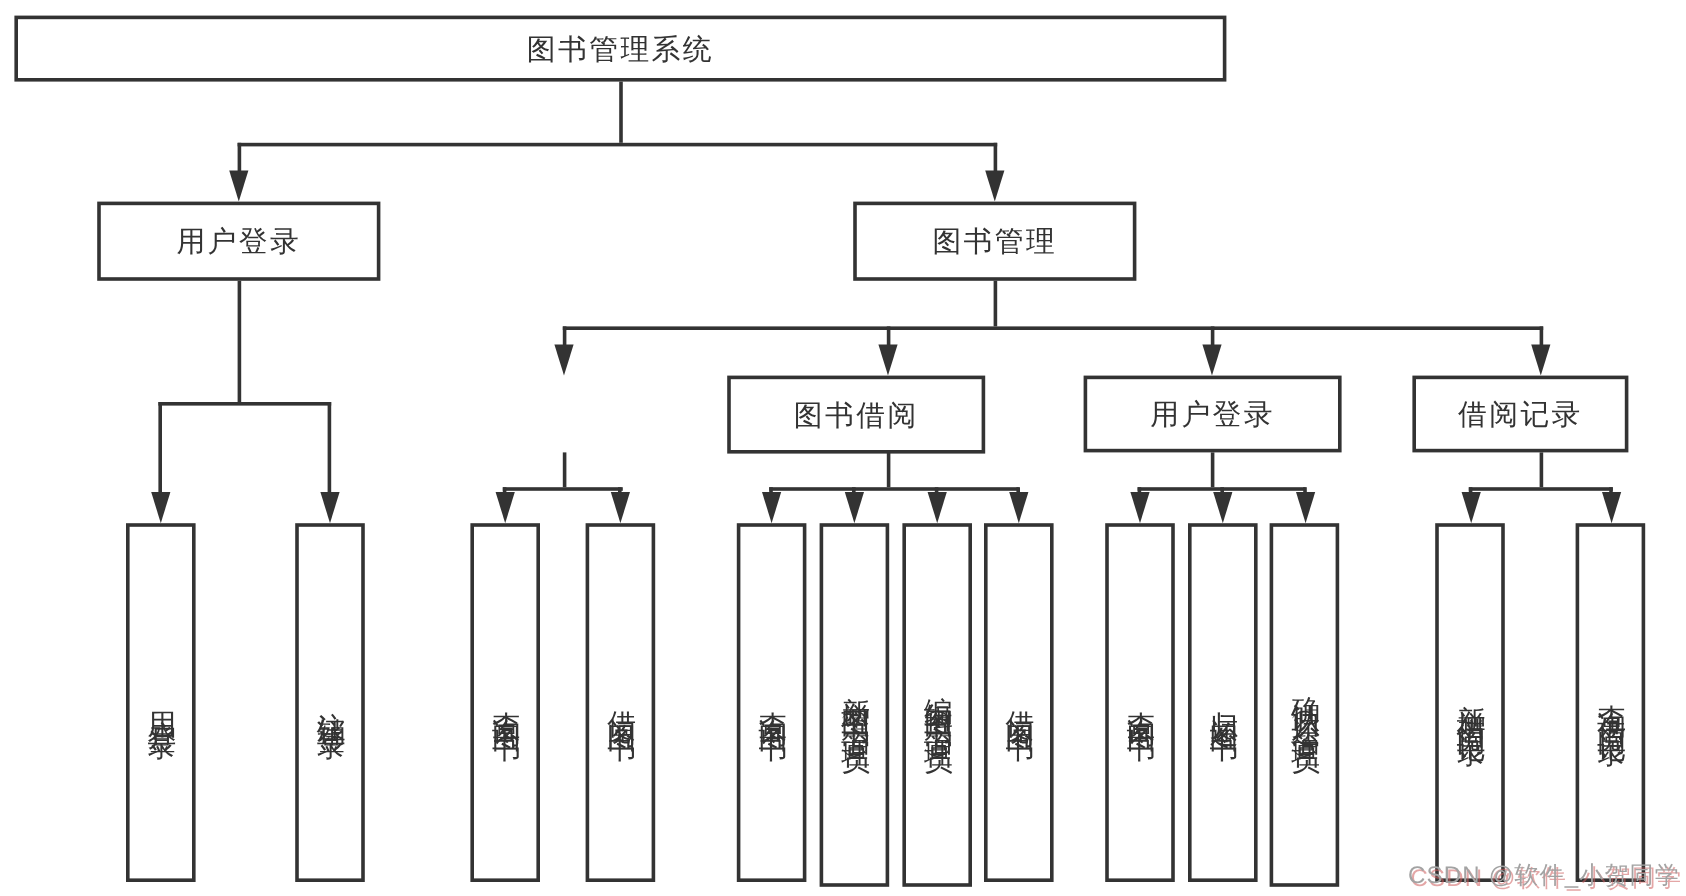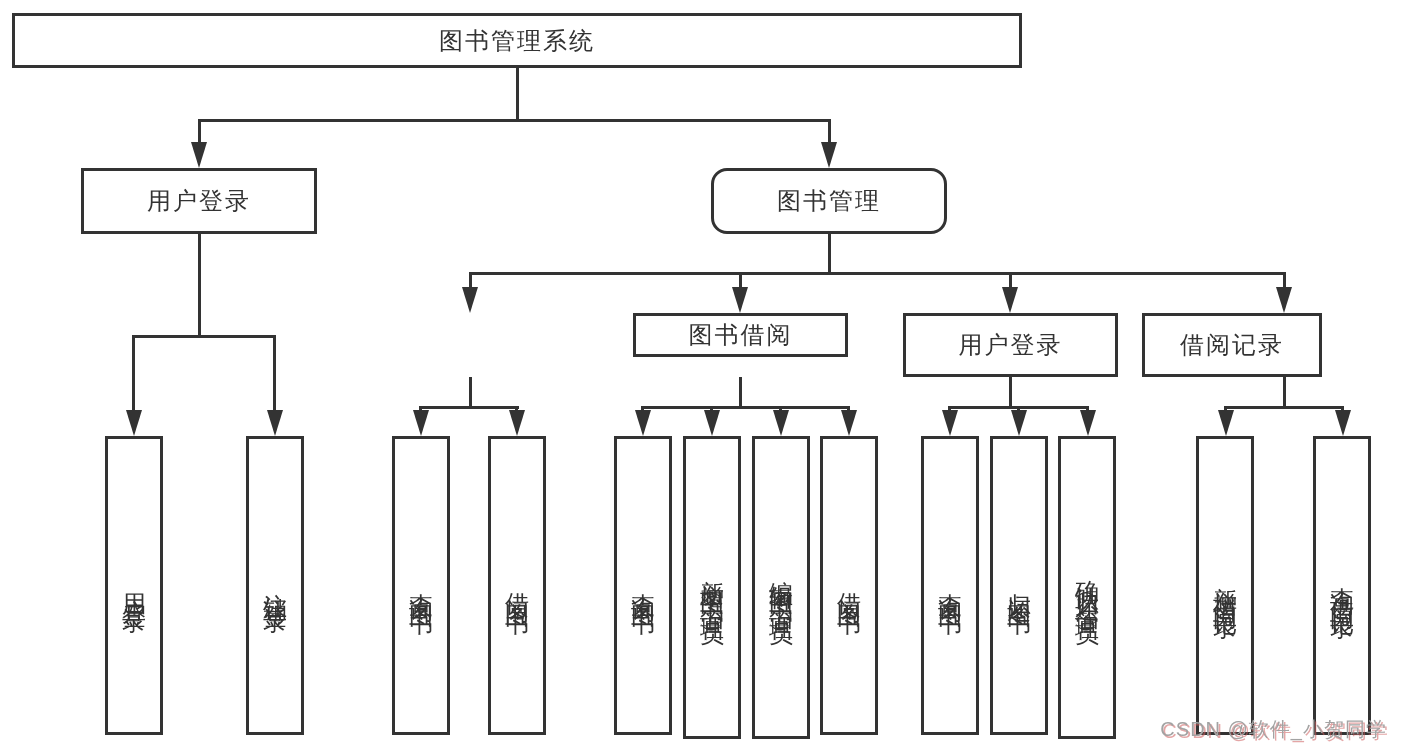--- a/index.html
+++ b/index.html
@@ -20,64 +20,64 @@
   }
   
   .vl{position:absolute;width:3px;background:#333333;}
   .hl{position:absolute;height:3px;background:#333333;}
   .ah{ 
     position:absolute;width:0;height:0;
     border-left:8px solid transparent;border-right:8px solid transparent;
     border-top:26px solid #333333;
   }
   .watermark{
-    position:absolute;right:18px;bottom:4px;z-index:5;
+    position:absolute;right:5px;bottom:4px;z-index:5;
     font-size:20px;letter-spacing:1px;color:#a3a3a3;
     text-shadow:2px 2px 0 rgba(205,92,92,0.55);
     white-space:nowrap;
   }
 </style>
 </head>
 <body>
 
 <div id="canvas">
 
   <div class="box hbox" style="left:12px;top:13px;width:1010px;height:55px;">图书管理系统</div>
 
   <div class="vl" style="left:516px;top:68px;height:51px;"></div>
   <div class="hl" style="left:198px;top:119px;width:633px;"></div>
   <div class="vl" style="left:198px;top:119px;height:26px;"></div>
   <div class="ah" style="left:191px;top:142px;"></div>
   <div class="vl" style="left:828px;top:119px;height:26px;"></div>
   <div class="ah" style="left:821px;top:142px;"></div>
 
   <div class="box hbox" style="left:81px;top:168px;width:236px;height:66px;">用户登录</div>
-  <div class="box hbox" style="left:711px;top:168px;width:236px;height:66px;border-radius:16px;">图书管理</div>
+  <div class="box hbox" style="left:711px;top:168px;width:236px;height:66px;">图书管理</div>
 
   <div class="vl" style="left:198px;top:234px;height:101px;"></div>
   <div class="hl" style="left:132px;top:335px;width:144px;"></div>
   <div class="vl" style="left:132px;top:335px;height:78px;"></div>
   <div class="ah" style="left:126px;top:410px;"></div>
   <div class="vl" style="left:273px;top:335px;height:78px;"></div>
   <div class="ah" style="left:267px;top:410px;"></div>
 
   <div class="vl" style="left:828px;top:234px;height:38px;"></div>
   <div class="hl" style="left:469px;top:272px;width:817px;"></div>
   <div class="vl" style="left:469px;top:272px;height:17px;"></div>
   <div class="ah" style="left:462px;top:287px;"></div>
   <div class="vl" style="left:739px;top:272px;height:17px;"></div>
   <div class="ah" style="left:732px;top:287px;"></div>
   <div class="vl" style="left:1009px;top:272px;height:17px;"></div>
   <div class="ah" style="left:1002px;top:287px;"></div>
   <div class="vl" style="left:1283px;top:272px;height:17px;"></div>
   <div class="ah" style="left:1276px;top:287px;"></div>
 
-  <div class="box hbox" style="left:633px;top:313px;width:215px;height:44px;">图书借阅</div>
+  <div class="box hbox" style="left:606px;top:313px;width:215px;height:65px;">图书借阅</div>
   <div class="box hbox" style="left:903px;top:313px;width:215px;height:64px;">用户登录</div>
-  <div class="box hbox" style="left:1142px;top:313px;width:180px;height:64px;">借阅记录</div>
+  <div class="box hbox" style="left:1177px;top:313px;width:180px;height:64px;">借阅记录</div>
 
   <div class="vl" style="left:469px;top:377px;height:29px;"></div>
   <div class="hl" style="left:419px;top:406px;width:100px;"></div>
   <div class="vl" style="left:419px;top:406px;height:8px;"></div>
   <div class="ah" style="left:413px;top:410px;"></div>
   <div class="vl" style="left:515px;top:406px;height:8px;"></div>
   <div class="ah" style="left:509px;top:410px;"></div>
 
   <div class="vl" style="left:739px;top:377px;height:29px;"></div>
   <div class="hl" style="left:641px;top:406px;width:208px;"></div>

